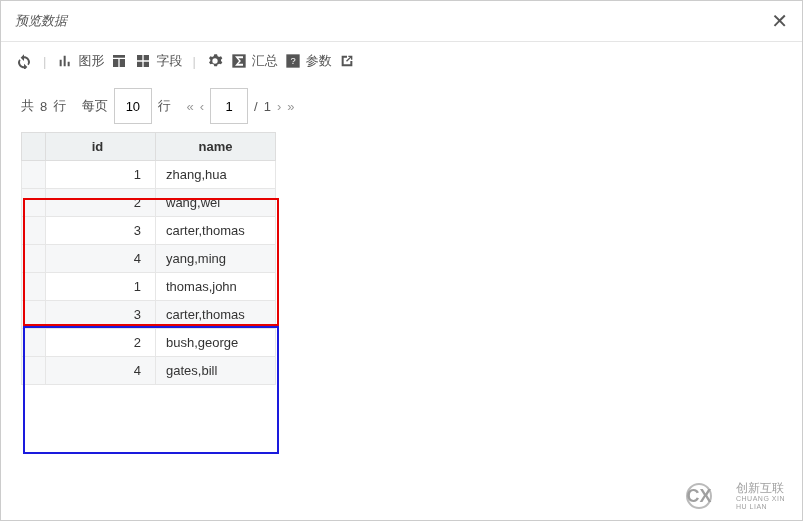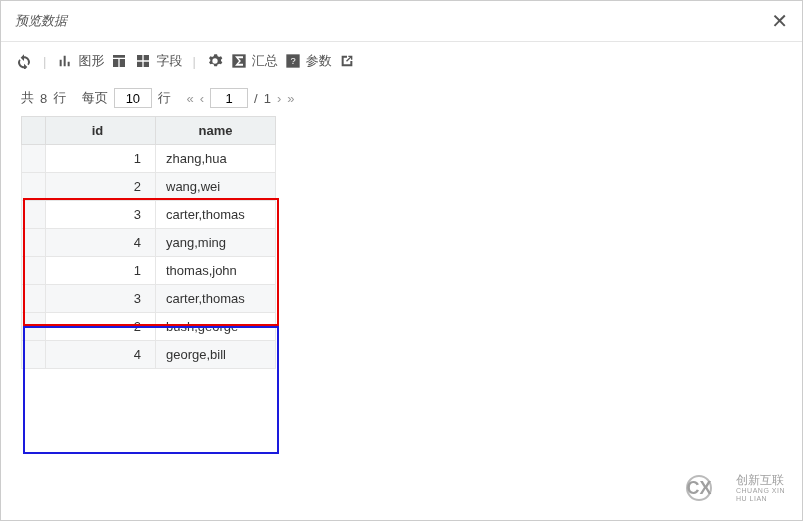--- a/index.html
+++ b/index.html
@@ -50,21 +50,21 @@
     .pager {
       display: flex;
       align-items: center;
       gap: 6px;
       font-size: 13px;
       color: #555;
       margin-bottom: 8px;
     }
     .pager input {
       width: 38px;
-      height: 20px;
+      height: 36px;
       text-align: center;
       border: 1px solid #ccc;
       font-size: 13px;
     }
     .pager .nav-btn { color: #999; cursor: pointer; }
     .table-wrap {
       display: flex;
       align-items: flex-start;
       gap: 24px;
     }
@@ -102,21 +102,21 @@
       left: 22px; top: 197px; width: 256px; height: 128px;
     }
     .outline-blue {
       position: absolute;
       border: 2px solid #1a1add;
       pointer-events: none;
       left: 22px; top: 325px; width: 256px; height: 128px;
     }
     .watermark {
       position: absolute;
-      right: 6px; bottom: 14px;
+      right: 6px; bottom: 6px;
       width: 110px; height: 36px;
       display: flex; align-items: center; justify-content: center;
       gap: 4px;
       color: #888;
       font-size: 12px;
       opacity: 0.8;
     }
     .watermark .wm-logo {
       font-weight: bold; font-size: 18px;
       border: 2px solid #aaa; border-radius: 50%;
@@ -260,21 +260,21 @@
             <td class="col-name">carter,thomas</td>
           </tr>
         <tr>
             <td class="row-handle"></td>
             <td class="col-id">2</td>
             <td class="col-name">bush,george</td>
           </tr>
         <tr>
             <td class="row-handle"></td>
             <td class="col-id">4</td>
-            <td class="col-name">george,bill</td>
+            <td class="col-name">gates,bill</td>
           </tr>
       </tbody>
     </table>
 
   </div>
 </div>
 
 <div class="outline-red"></div>
 <div class="outline-blue"></div>
 

